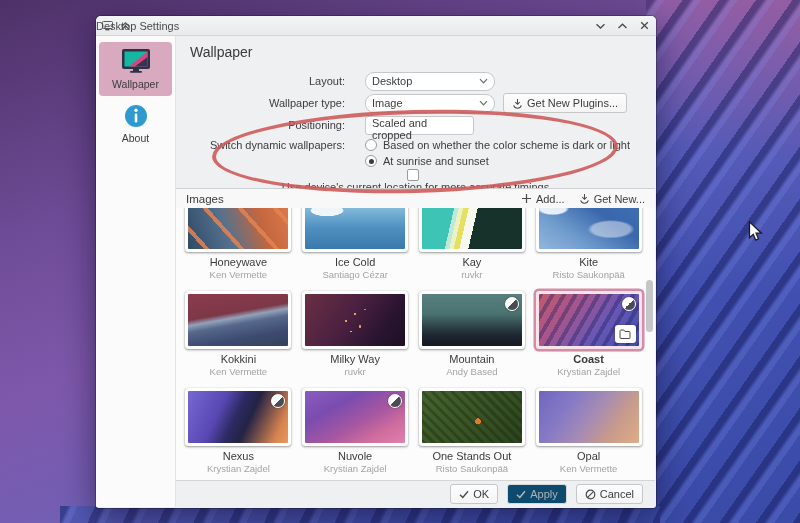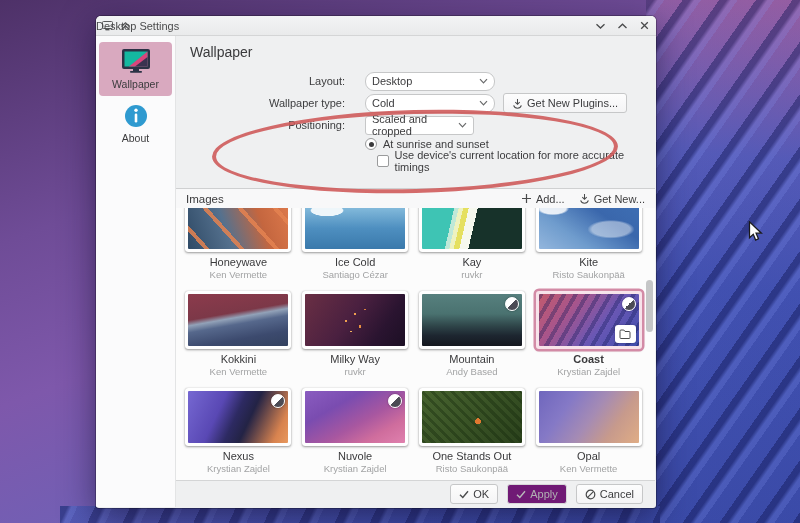--- a/index.html
+++ b/index.html
@@ -52,36 +52,36 @@
   .side-label { font-size:10.5px; color:#3b3b3d; margin-top:4px; }
 
   
   .main { position:relative; width:479px; background:#eff0f1; }
   .page-title { position:absolute; top:8px; left:14px; font-size:14px; color:#3a3a3c; }
 
   .form { position:absolute; top:34px; left:0; width:100%; font-size:11px; color:#3c3c3e; }
   .f-row { display:flex; align-items:center; height:22px; }
   .f-row.sm { height:16px; }
   .f-row.sm1 { height:17px; }
-  .f-row.sm2 { height:18px; }
+  .f-row.sm2 { height:18px;flex-direction:column; }
   .f-label { width:169px; text-align:right; margin-right:20px; color:#3c3c3e; }
 
   .select {
     height:19px; background:#fff; border:1px solid #c6c7c8; border-radius:3px;
     display:flex; align-items:center; padding:0 6px; cursor:pointer; font-size:11px; color:#3c3c3e;
   }
   .select .sel-text { flex:1; }
   .select.w-layout { width:130px;border-radius:9px; }
-  .select.w-pos { width:109px; }
+  .select.w-pos { width:109px;flex-direction:column; }
 
   .btn {
     height:20px; background:linear-gradient(#fdfdfd,#f4f4f5); border:1px solid #c6c7c8; border-radius:3px;
     display:inline-flex; align-items:center; gap:4px; padding:0 8px; font-size:11px; color:#3c3c3e; cursor:pointer;
   }
-  .btn.disabled { color:#b0b1b2; background:#701a75; border-color:#d7d8d9; cursor:default; }
+  .btn.disabled { color:#b0b1b2; background:#0c4a6e; border-color:#d7d8d9; cursor:default; }
 
   .radio {
     width:12px; height:12px; border-radius:50%; border:1px solid #9a9b9c; background:#fff;
     margin-right:6px; flex:none; position:relative; cursor:pointer;
   }
   .radio.checked::after {
     content:""; position:absolute; left:2.5px; top:2.5px; width:5px; height:5px; border-radius:50%; background:#3a3a3c;
   }
   .checkbox {
     width:12px; height:12px; border-radius:2px; border:1px solid #9a9b9c; background:#fff;
@@ -263,21 +263,21 @@
           <div class="select w-layout">
             <span class="sel-text">Desktop</span>
             <svg width="9" height="6" viewBox="0 0 9 6" fill="none" stroke="#6a6b6c" stroke-width="1.2">
                 <path d="M1 1.2 4.5 4.8 8 1.2"></path>
               </svg>
           </div>
         </div>
         <div class="f-row">
           <span class="f-label">Wallpaper type:</span>
           <div class="select w-layout">
-            <span class="sel-text">Cold</span>
+            <span class="sel-text">Image</span>
             <svg width="9" height="6" viewBox="0 0 9 6" fill="none" stroke="#6a6b6c" stroke-width="1.2">
                 <path d="M1 1.2 4.5 4.8 8 1.2"></path>
               </svg>
           </div>
           <button class="btn" style="margin-left:8px;">
             <svg width="11" height="11" viewBox="0 0 12 12" fill="none" stroke="#4a4b4c" stroke-width="1.1">
                 <path d="M6 1v5.6"></path>
                 <path d="M3.6 4.4 6 6.9 8.4 4.4"></path>
                 <path d="M1.8 8.1a4.4 4.4 0 0 0 8.4 0"></path>
               </svg>
@@ -285,20 +285,25 @@
           </button>
         </div>
         <div class="f-row">
           <span class="f-label">Positioning:</span>
           <div class="select w-pos">
             <span class="sel-text">Scaled and cropped</span>
             <svg width="9" height="6" viewBox="0 0 9 6" fill="none" stroke="#6a6b6c" stroke-width="1.2">
                 <path d="M1 1.2 4.5 4.8 8 1.2"></path>
               </svg>
           </div>
+        </div>
+        <div class="f-row sm1">
+          <span class="f-label">Switch dynamic wallpapers:</span>
+          <span class="radio"></span>
+          <span>Based on whether the color scheme is dark or light</span>
         </div>
         <div class="f-row sm">
           <span class="f-label"></span>
           <span class="radio checked"></span>
           <span>At sunrise and sunset</span>
         </div>
         <div class="f-row sm2">
           <span class="f-label"></span>
           <span class="indent16"></span>
           <span class="checkbox"></span>

